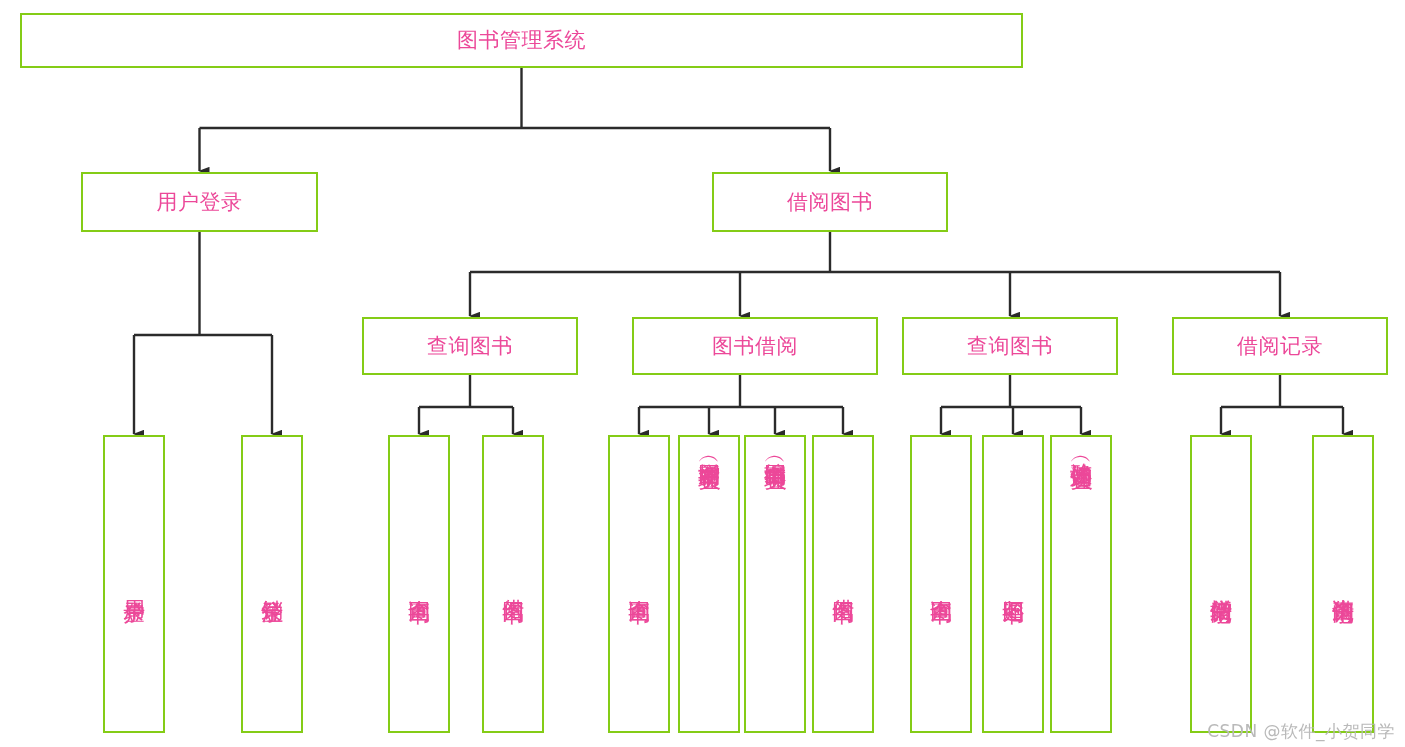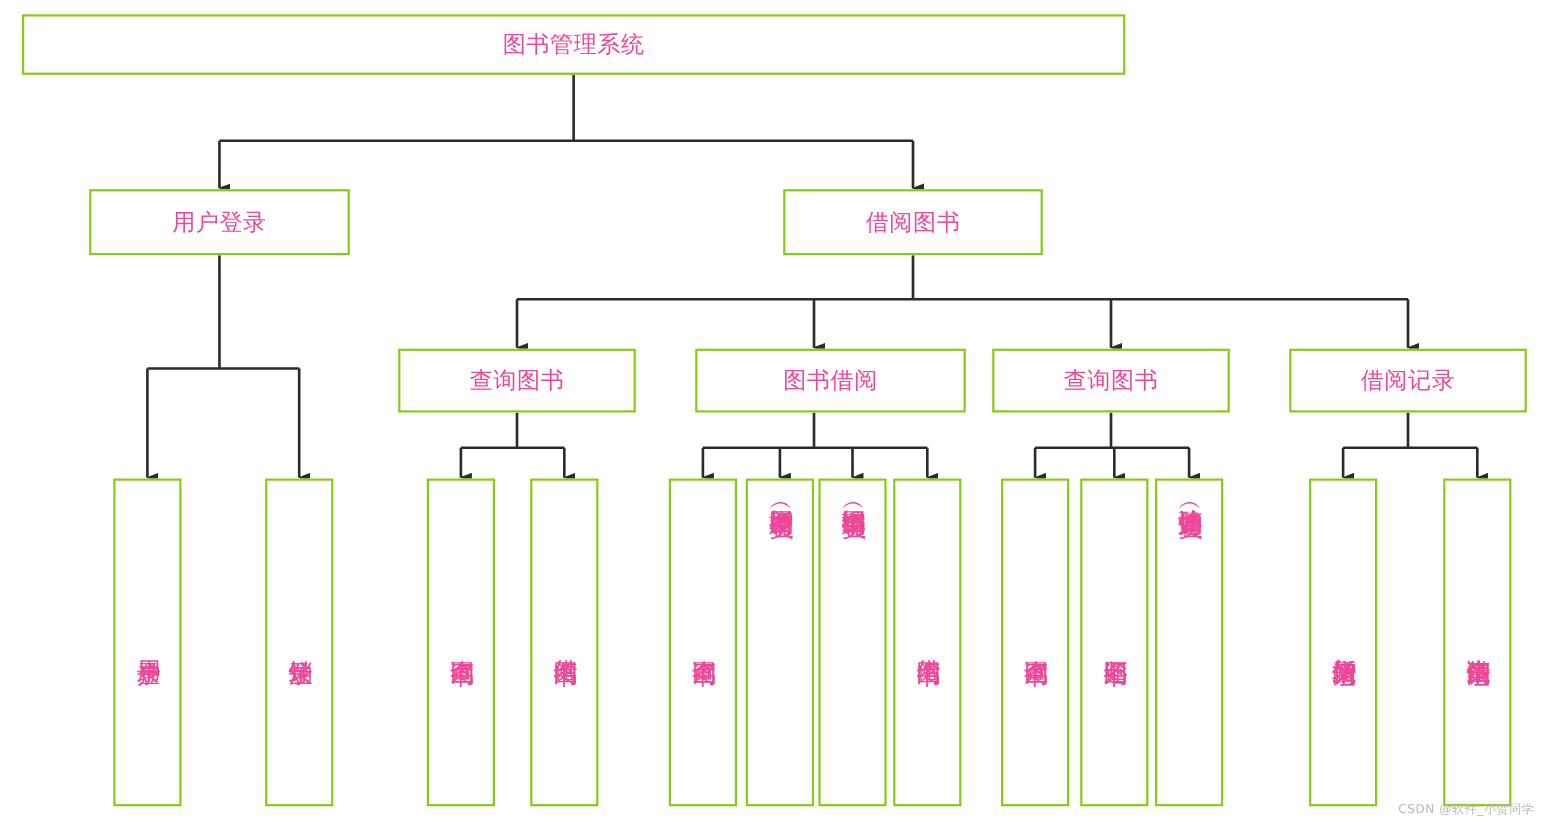--- a/index.html
+++ b/index.html
@@ -59,21 +59,21 @@
     white-space: nowrap;
   }
   .node.vert.mid {
     align-items: center;
     padding-top: 0;
   }
   #watermark {
     position: absolute;
     right: 10px;
     bottom: 4px;
-    font-size: 11px;
+    font-size: 17px;
     color: #b9b9b9;
     letter-spacing: 0.5px;
     white-space: nowrap;
     pointer-events: none;
   }
 </style>
 </head>
 <body>
 
 <div id="canvas">

